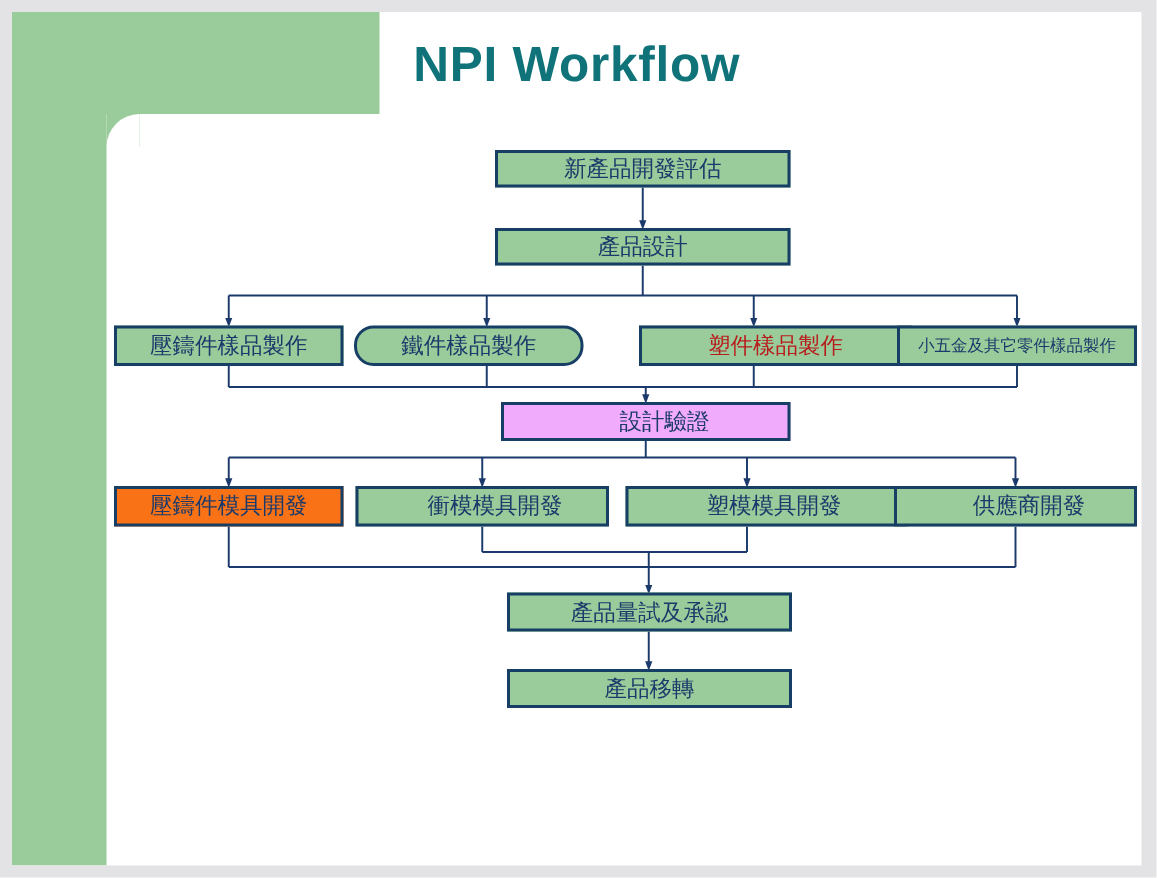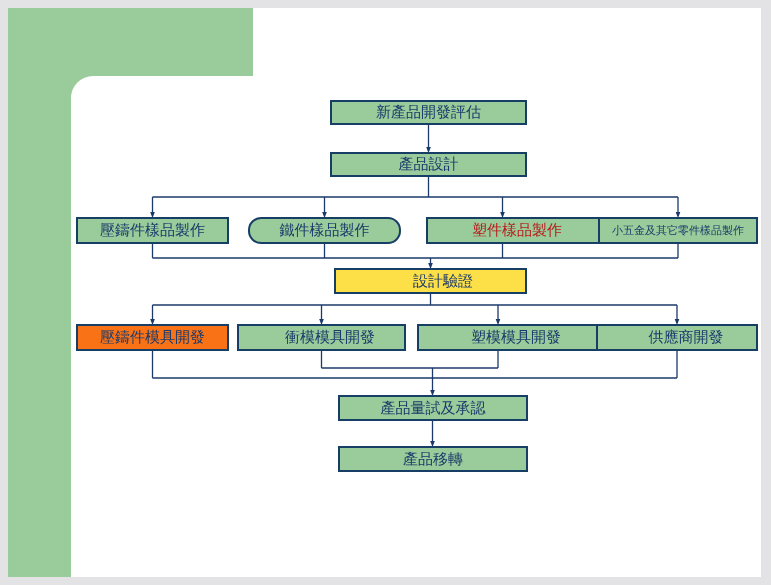--- a/index.html
+++ b/index.html
@@ -118,20 +118,21 @@
 </head>
 <body>
 
 <div id="slide-frame">
   <div id="slide-canvas">
 
     <div id="deco-band-top"></div>
     <div id="deco-band-left"></div>
     <div id="deco-band-corner"></div>
 
+    <div id="page-title">NPI Workflow</div>
 
     <svg id="connectors" viewBox="0 0 753 569" xmlns="http://www.w3.org/2000/svg">
       <defs>
         <marker id="arrowhead" markerWidth="7" markerHeight="7" refX="3.2" refY="3" orient="auto" markerUnits="userSpaceOnUse">
           <path d="M0,0.6 L6.4,3 L0,5.4 Z" fill="#1b3a6b"></path>
         </marker>
       </defs>
       <g stroke="#1b3a6b" stroke-width="1.3" fill="none">
 
         <line x1="420.5" y1="117" x2="420.5" y2="142" marker-end="url(#arrowhead)"></line>
@@ -166,24 +167,24 @@
         <line x1="424.5" y1="360" x2="424.5" y2="385" marker-end="url(#arrowhead)"></line>
 
         <line x1="424.5" y1="413" x2="424.5" y2="436" marker-end="url(#arrowhead)"></line>
       </g>
     </svg>
 
     <div id="nodes-layer">
         <div class="node" style="left: 322px; top: 92px; width: 197px; height: 25px; background: rgb(154, 203, 154); border-color: rgb(23, 63, 102); color: rgb(27, 58, 107);">新產品開發評估</div>
         <div class="node" style="left: 322px; top: 144px; width: 197px; height: 25px; background: rgb(154, 203, 154); border-color: rgb(23, 63, 102); color: rgb(27, 58, 107);">產品設計</div>
         <div class="node" style="left: 68px; top: 209px; width: 153px; height: 27px; background: rgb(154, 203, 154); border-color: rgb(23, 63, 102); color: rgb(27, 58, 107);">壓鑄件樣品製作</div>
-        <div class="node" style="left: 240px; top: 209px; width: 153px; height: 27px; background: rgb(154, 203, 154); border-color: rgb(23, 63, 102); color: rgb(27, 58, 107); border-radius: 13px;">鐵件樣品製作</div>
+        <div class="node" style="left: 228px; top: 209px; width: 153px; height: 27px; background: rgb(154, 203, 154); border-color: rgb(23, 63, 102); color: rgb(27, 58, 107); border-radius: 13px;">鐵件樣品製作</div>
         <div class="node" style="left: 418px; top: 209px; width: 182px; height: 27px; background: rgb(154, 203, 154); border-color: rgb(23, 63, 102); color: #b91c1c;">塑件樣品製作</div>
         <div class="node small-text" style="left: 590px; top: 209px; width: 160px; height: 27px; background: rgb(154, 203, 154); border-color: rgb(23, 63, 102); color: rgb(27, 58, 107);">小五金及其它零件樣品製作</div>
-        <div class="node" style="left: 326px; top: 260px; width: 193px; height: 26px; background: #fde047; border-color: rgb(23, 63, 102); color: rgb(27, 58, 107); padding-left: 25px;">設計驗證</div>
+        <div class="node" style="left: 326px; top: 260px; width: 193px; height: 26px; background: #f0abfc; border-color: rgb(23, 63, 102); color: rgb(27, 58, 107); padding-left: 25px;">設計驗證</div>
         <div class="node" style="left: 68px; top: 316px; width: 153px; height: 27px; background: #f97316; border-color: rgb(23, 63, 102); color: rgb(27, 58, 107);">壓鑄件模具開發</div>
         <div class="node" style="left: 229px; top: 316px; width: 169px; height: 27px; background: rgb(154, 203, 154); border-color: rgb(23, 63, 102); color: rgb(27, 58, 107); padding-left: 17px;">衝模模具開發</div>
         <div class="node" style="left: 409px; top: 316px; width: 188px; height: 27px; background: rgb(154, 203, 154); border-color: rgb(23, 63, 102); color: rgb(27, 58, 107); padding-left: 10px;">塑模模具開發</div>
         <div class="node" style="left: 588px; top: 316px; width: 162px; height: 27px; background: rgb(154, 203, 154); border-color: rgb(23, 63, 102); color: rgb(27, 58, 107); padding-left: 18px;">供應商開發</div>
         <div class="node" style="left: 330px; top: 387px; width: 190px; height: 26px; background: rgb(154, 203, 154); border-color: rgb(23, 63, 102); color: rgb(27, 58, 107);">產品量試及承認</div>
         <div class="node" style="left: 330px; top: 438px; width: 190px; height: 26px; background: rgb(154, 203, 154); border-color: rgb(23, 63, 102); color: rgb(27, 58, 107);">產品移轉</div>
       </div>
 
   </div>
 </div>

